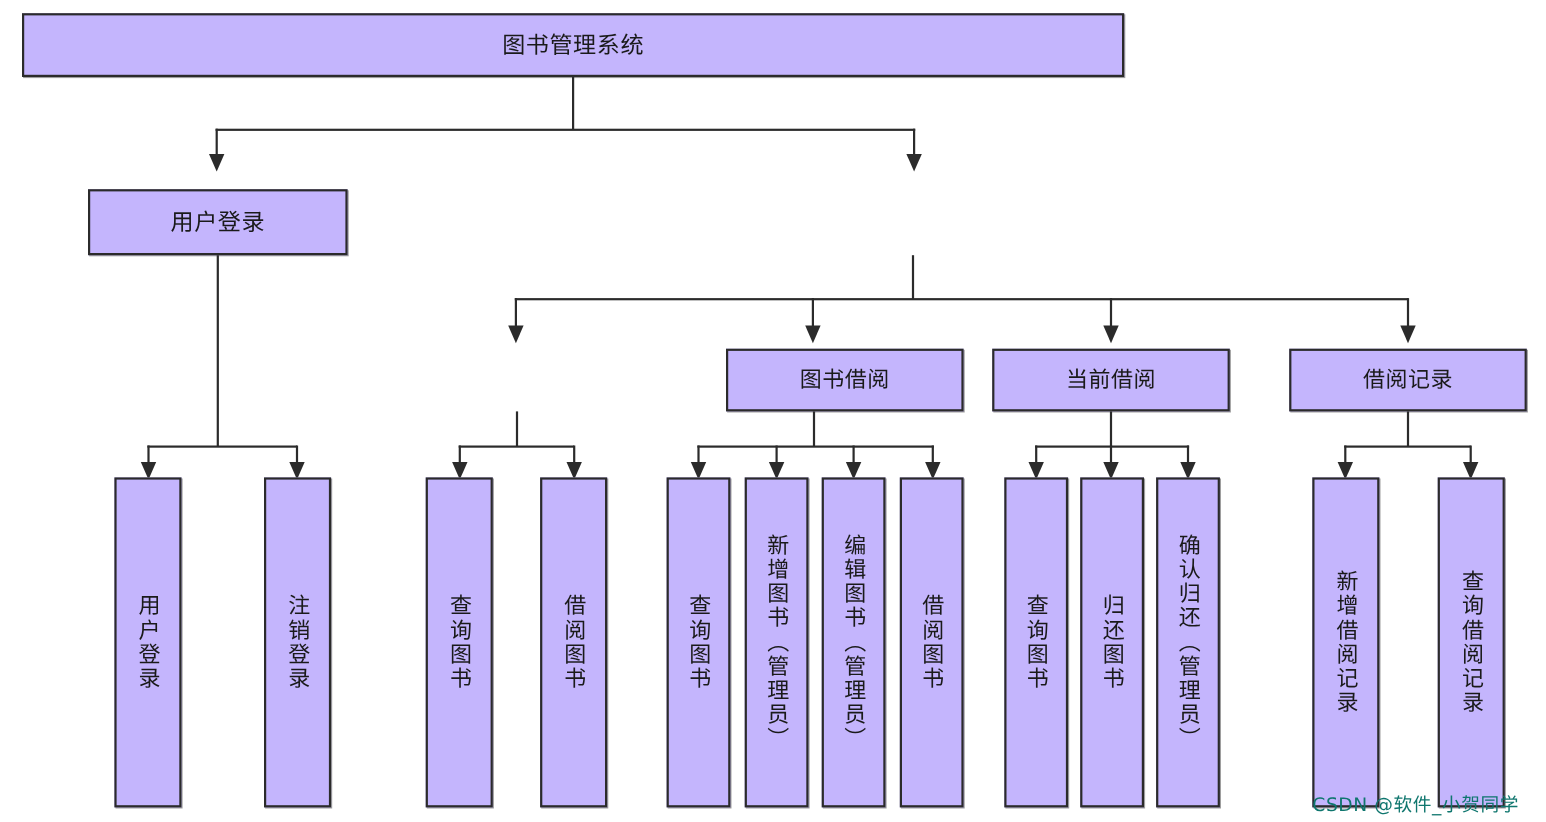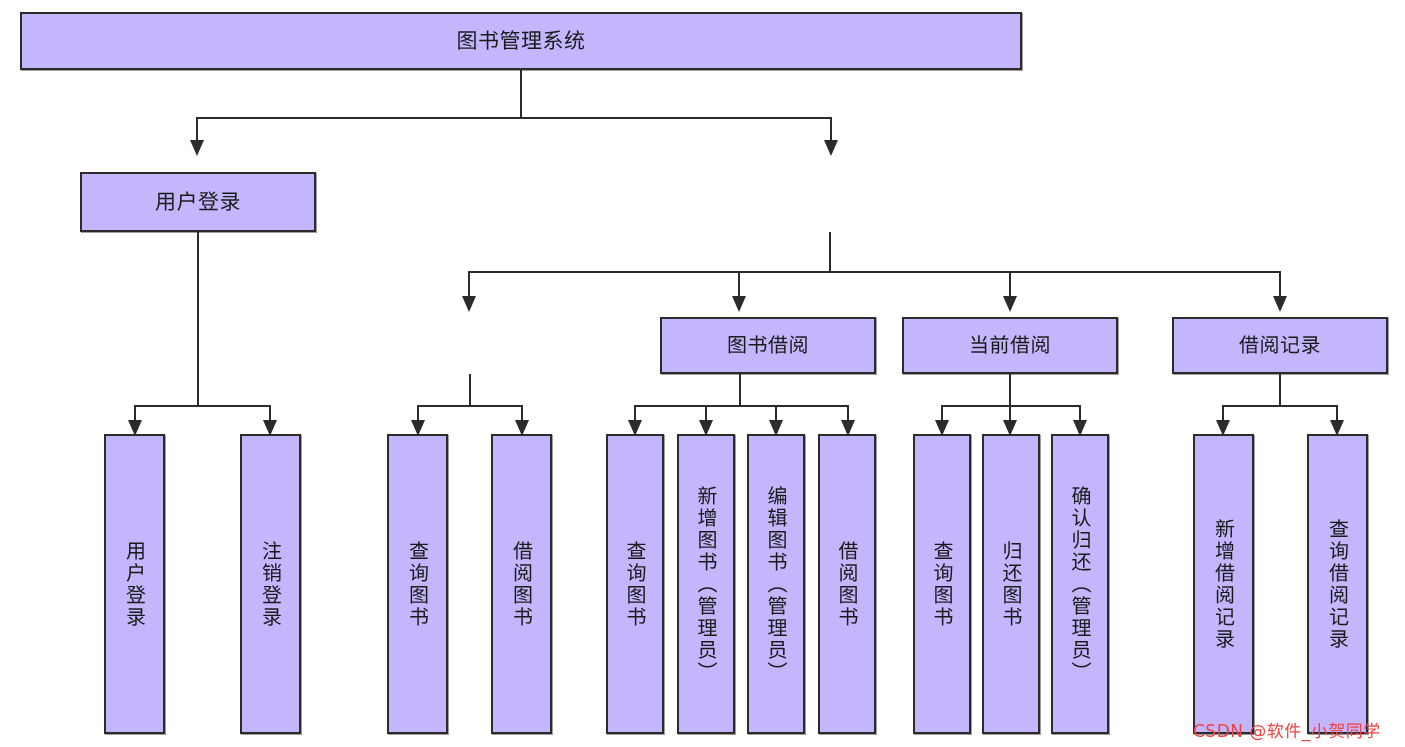--- a/index.html
+++ b/index.html
@@ -68,21 +68,21 @@
     width:0;height:0;
     border-left:7px solid transparent;
     border-right:7px solid transparent;
     border-top:16px solid #2b2b2b;
   }
 
   
   #watermark{
     position:absolute;
     font-size:17px;
-    color:#ef4444;
+    color:#0f766e;
     letter-spacing:0.5px;
     white-space:nowrap;
     user-select:none;
   }
 </style>
 </head>
 <body>
 
 <div id="canvas">
 

